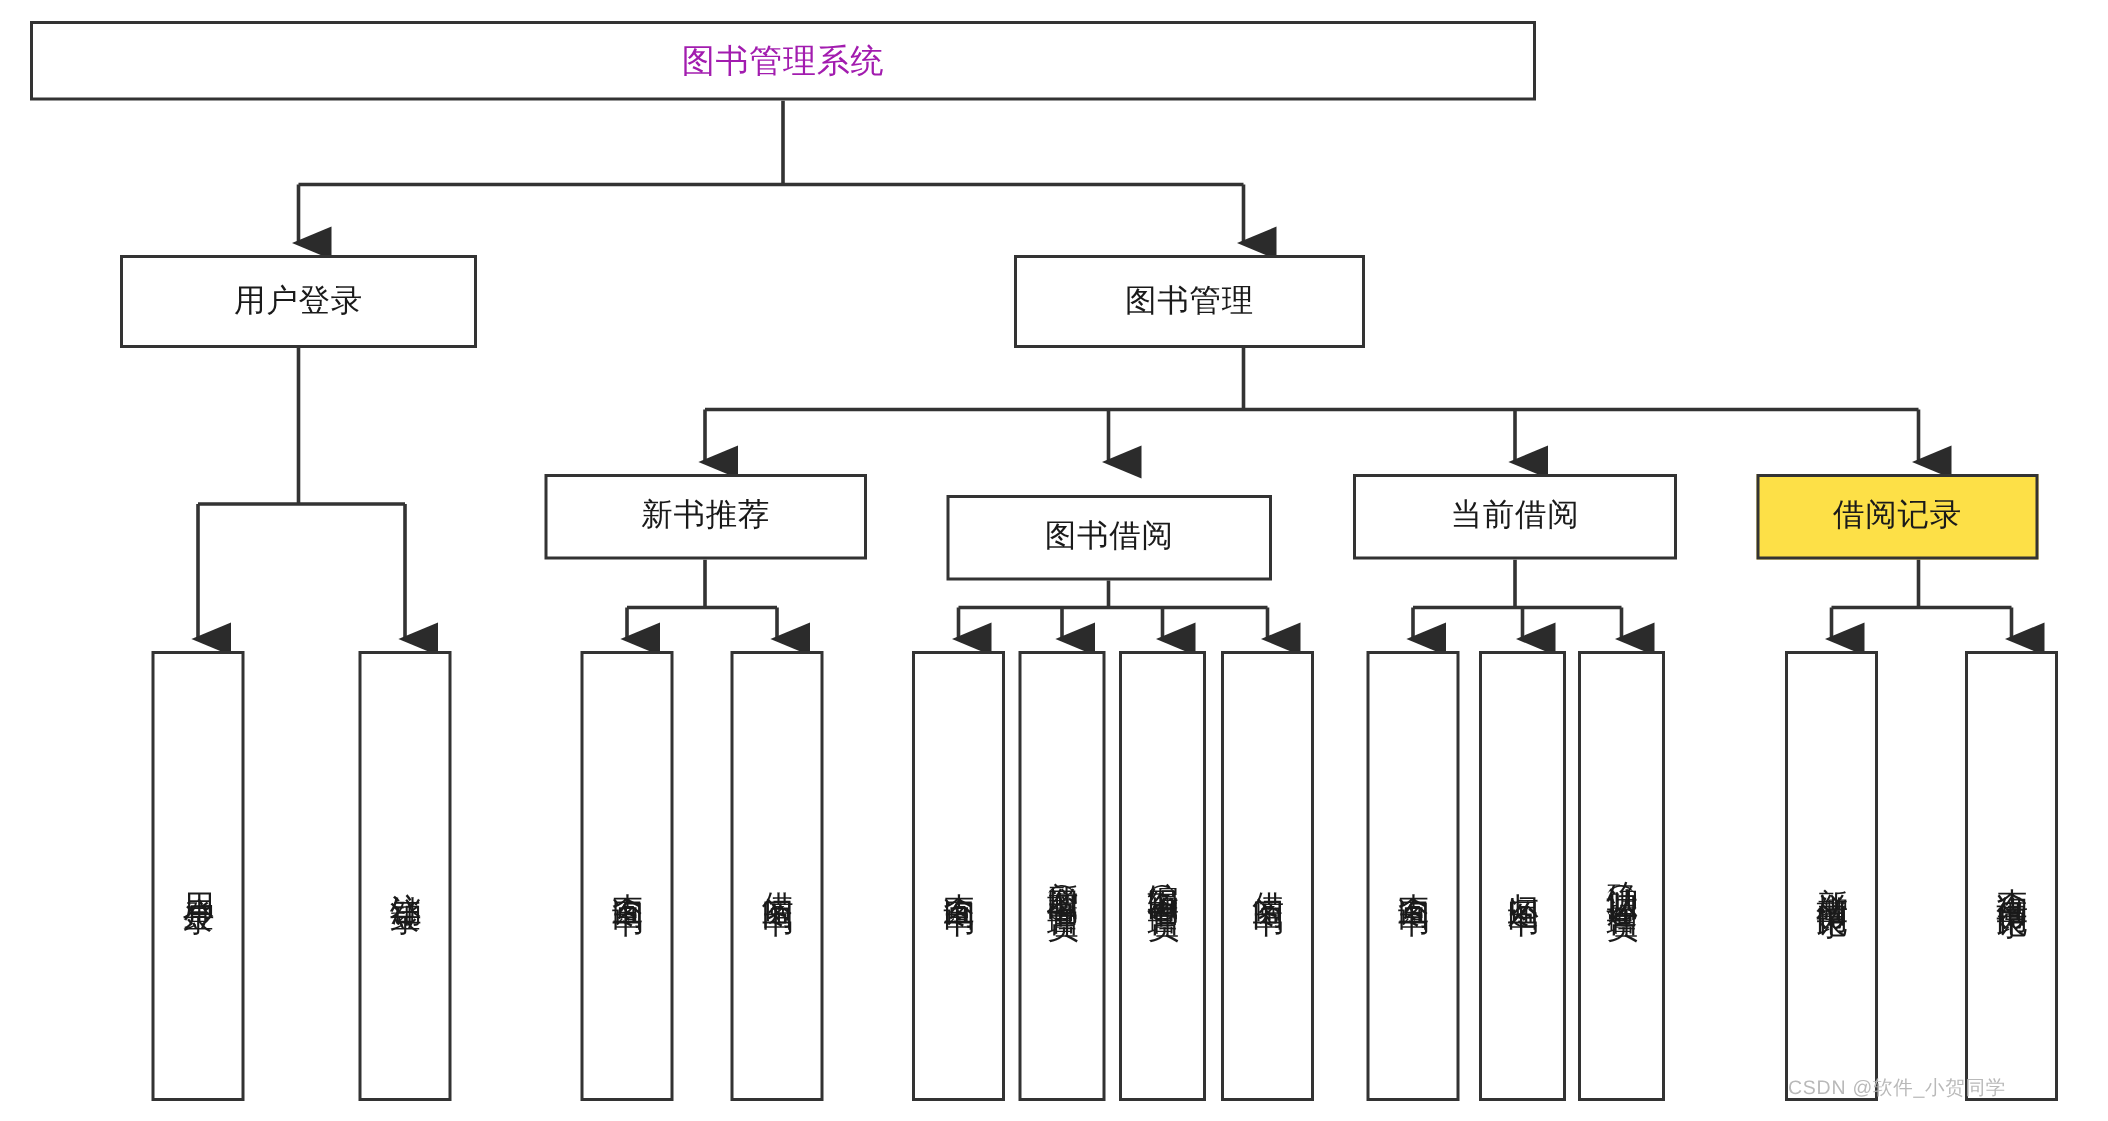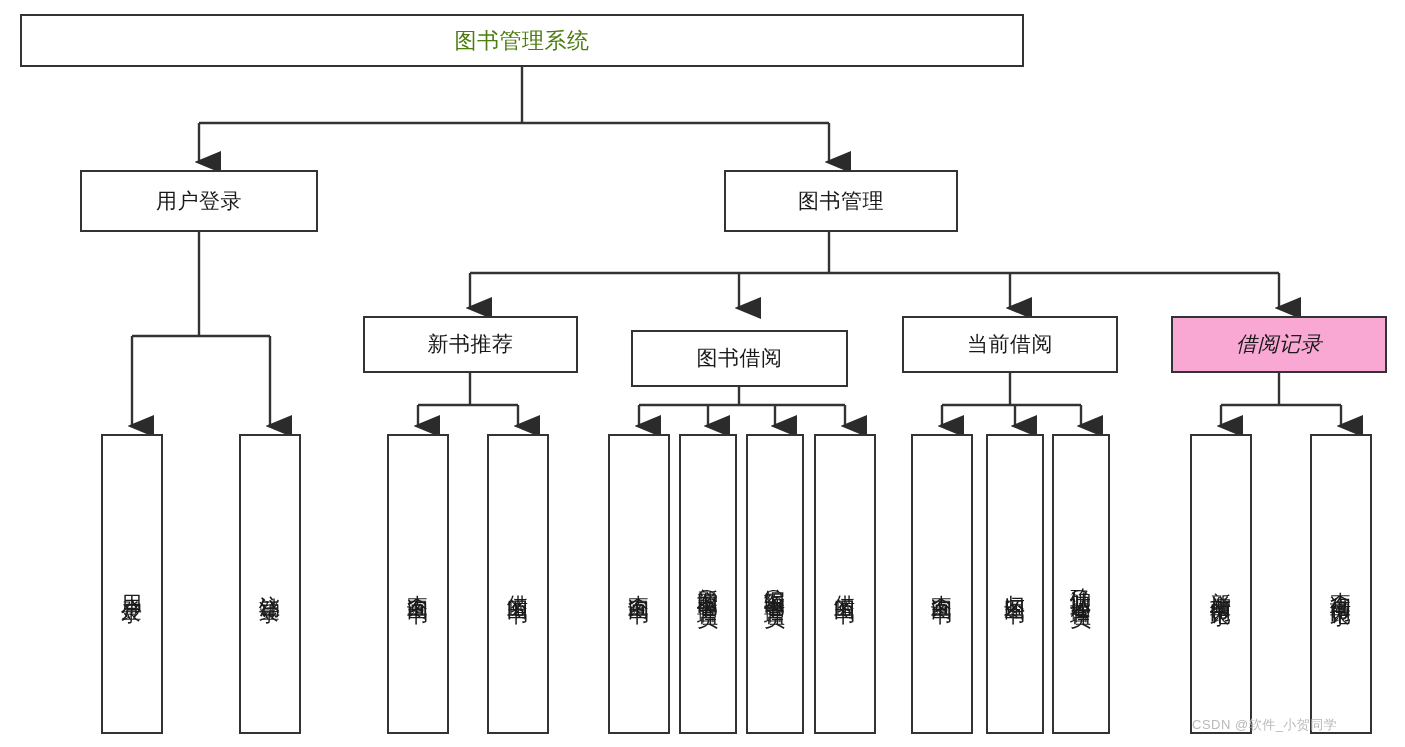--- a/index.html
+++ b/index.html
@@ -115,41 +115,41 @@
       <path d="M 1015 405 L 1015 426" marker-end="url(#arrow)"></path>
       <path d="M 1081 405 L 1081 426" marker-end="url(#arrow)"></path>
 
       <path d="M 1279 373 L 1279 405"></path>
       <path d="M 1221 405 L 1341 405"></path>
       <path d="M 1221 405 L 1221 426" marker-end="url(#arrow)"></path>
       <path d="M 1341 405 L 1341 426" marker-end="url(#arrow)"></path>
     </g>
   </svg>
 
-  <div class="node horizontal" id="root-node" style="left: 20px; top: 14px; width: 1004px; height: 53px; border-color: rgb(51, 51, 51); background: rgb(255, 255, 255); color: #4d7c0f;">
+  <div class="node horizontal" id="root-node" style="left: 20px; top: 14px; width: 1004px; height: 53px; border-color: rgb(51, 51, 51); background: rgb(255, 255, 255); color: #a21caf;">
     <span class="label">图书管理系统</span>
   </div>
 
   <div class="node horizontal" style="left: 80px; top: 170px; width: 238px; height: 62px; border-color: rgb(51, 51, 51); background: rgb(255, 255, 255); color: rgb(26, 26, 26);">
     <span class="label">用户登录</span>
   </div>
-  <div class="node horizontal" style="left: 724px; top: 170px; width: 234px; height: 62px; border-color: rgb(51, 51, 51); background: rgb(255, 255, 255); color: rgb(26, 26, 26);">
+  <div class="node horizontal" style="left: 676px; top: 170px; width: 234px; height: 62px; border-color: rgb(51, 51, 51); background: rgb(255, 255, 255); color: rgb(26, 26, 26);">
     <span class="label">图书管理</span>
   </div>
 
   <div class="node horizontal" style="left: 363px; top: 316px; width: 215px; height: 57px; border-color: rgb(51, 51, 51); background: rgb(255, 255, 255); color: rgb(26, 26, 26);">
     <span class="label">新书推荐</span>
   </div>
   <div class="node horizontal" style="left: 631px; top: 316px; width: 217px; height: 57px; border-color: rgb(51, 51, 51); background: rgb(255, 255, 255); color: rgb(26, 26, 26); margin-top: 14px;">
     <span class="label">图书借阅</span>
   </div>
   <div class="node horizontal" style="left: 902px; top: 316px; width: 216px; height: 57px; border-color: rgb(51, 51, 51); background: rgb(255, 255, 255); color: rgb(26, 26, 26);">
     <span class="label">当前借阅</span>
   </div>
-  <div class="node horizontal" style="left: 1171px; top: 316px; width: 216px; height: 57px; border-color: rgb(51, 51, 51); background: #f9a8d4; color: rgb(26, 26, 26); font-style: italic;">
+  <div class="node horizontal" style="left: 1171px; top: 316px; width: 188px; height: 57px; border-color: rgb(51, 51, 51); background: #fde047; color: rgb(26, 26, 26);">
     <span class="label">借阅记录</span>
   </div>
 
   <div class="node vertical" style="left: 101px; top: 434px; width: 62px; height: 300px; border-color: rgb(51, 51, 51); background: rgb(255, 255, 255); color: rgb(26, 26, 26);">
     <span class="label">用户登录</span>
   </div>
   <div class="node vertical" style="left: 239px; top: 434px; width: 62px; height: 300px; border-color: rgb(51, 51, 51); background: rgb(255, 255, 255); color: rgb(26, 26, 26);">
     <span class="label">注销登录</span>
   </div>
   <div class="node vertical" style="left: 387px; top: 434px; width: 62px; height: 300px; border-color: rgb(51, 51, 51); background: rgb(255, 255, 255); color: rgb(26, 26, 26);">

